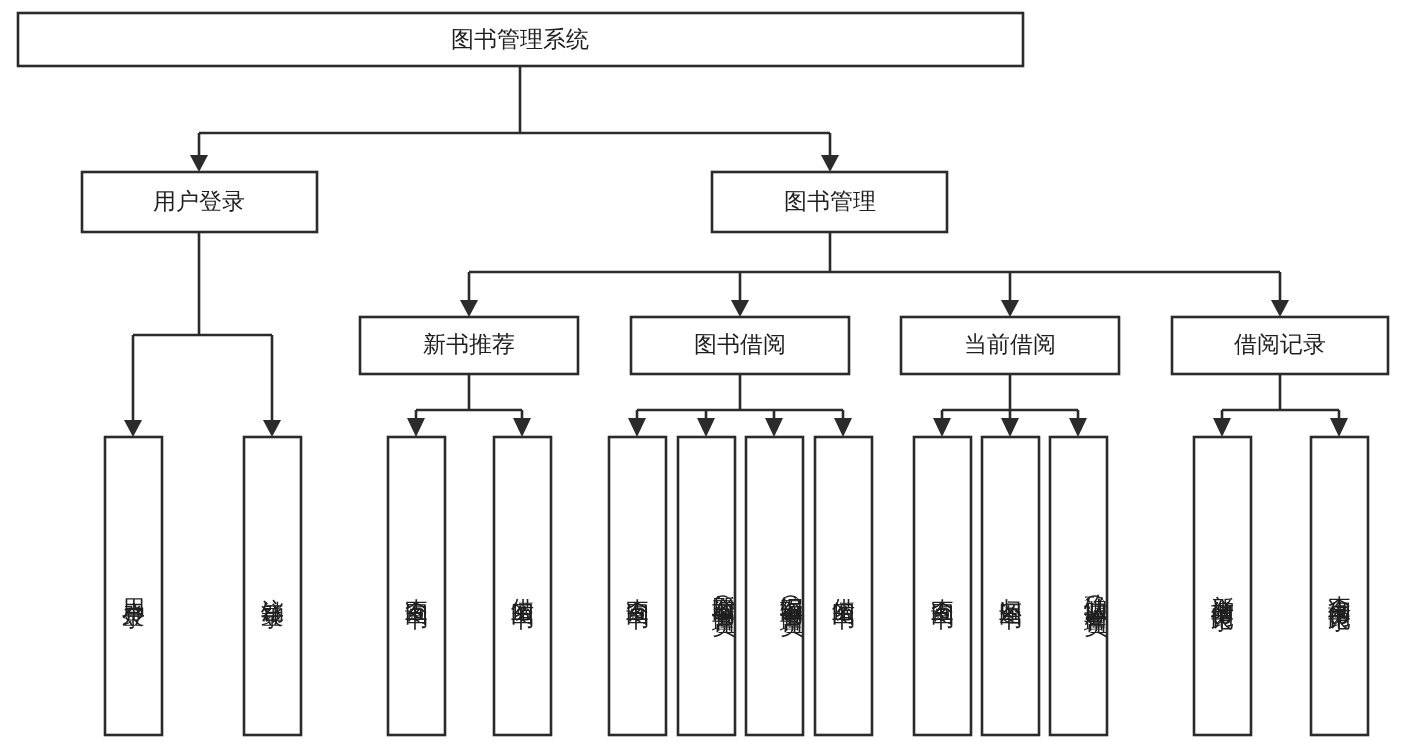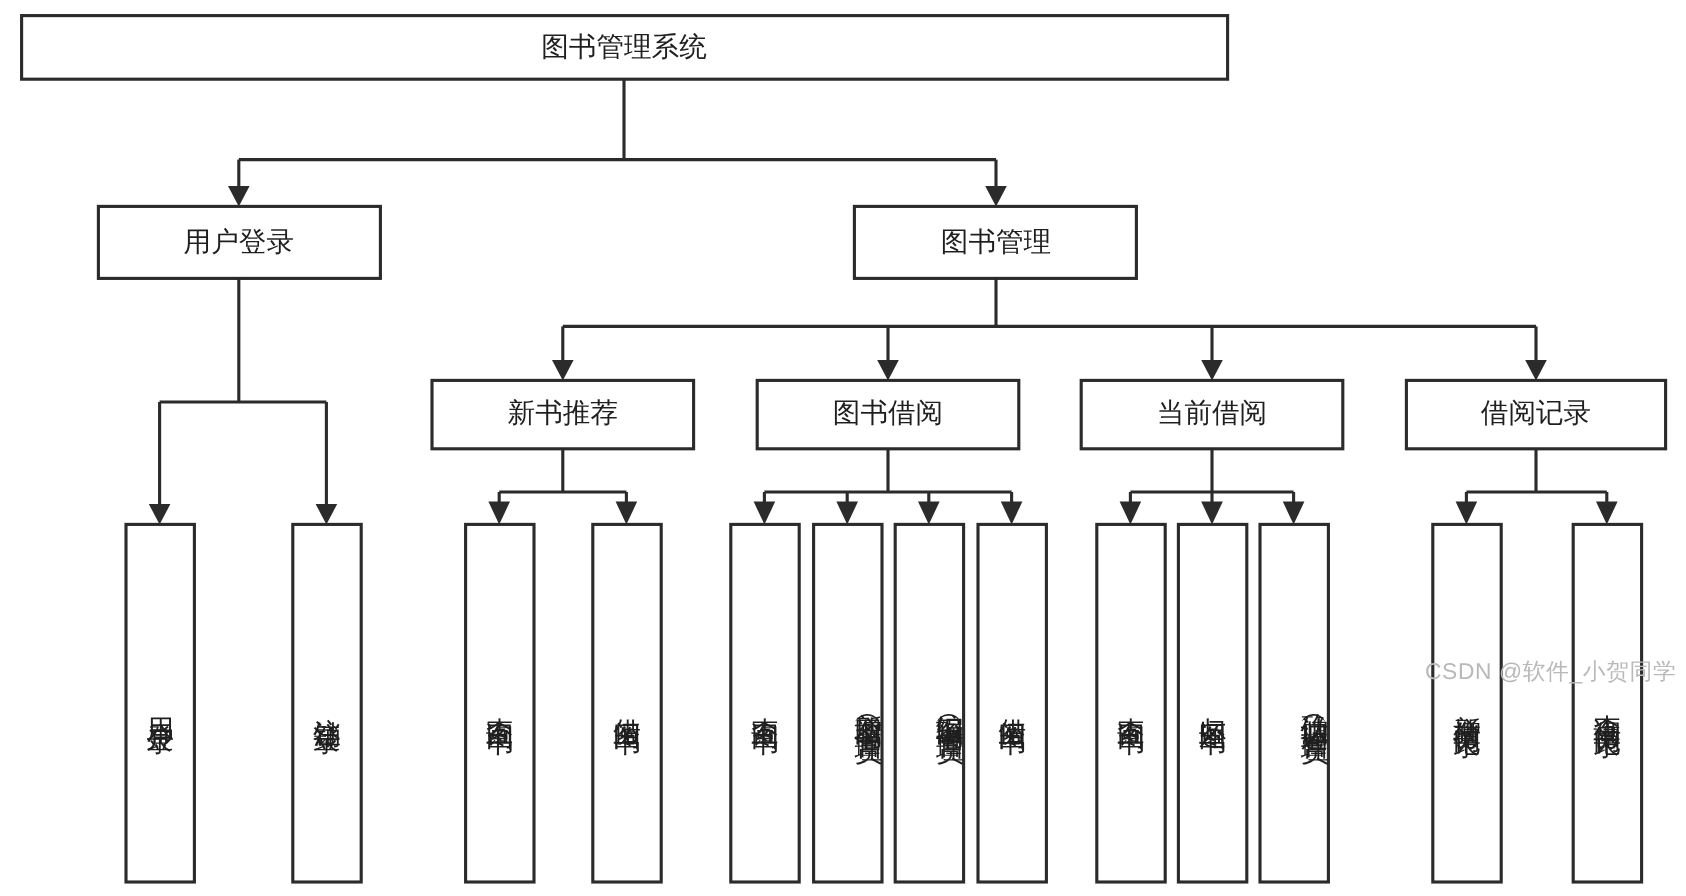--- a/index.html
+++ b/index.html
@@ -225,14 +225,13 @@
   <div class="leaf-label top" style="left:746px; top:444px; width:57px; height:291px;">编辑图书（管理员）</div>
   <div class="leaf-label mid" style="left:815px; top:437px; width:57px; height:298px;">借阅图书</div>
 
   <div class="leaf-label mid" style="left:914px; top:437px; width:57px; height:298px;">查询图书</div>
   <div class="leaf-label mid" style="left:982px; top:437px; width:57px; height:298px;">归还图书</div>
   <div class="leaf-label top" style="left:1050px; top:444px; width:57px; height:291px;">确认归还（管理员）</div>
 
   <div class="leaf-label mid" style="left:1194px; top:437px; width:57px; height:298px;">新增借阅记录</div>
   <div class="leaf-label mid" style="left:1311px; top:437px; width:57px; height:298px;">查询借阅记录</div>
 
-  <div class="watermark">CSDN @软件_小贺同学</div>
 </div>
 
 </body></html>

